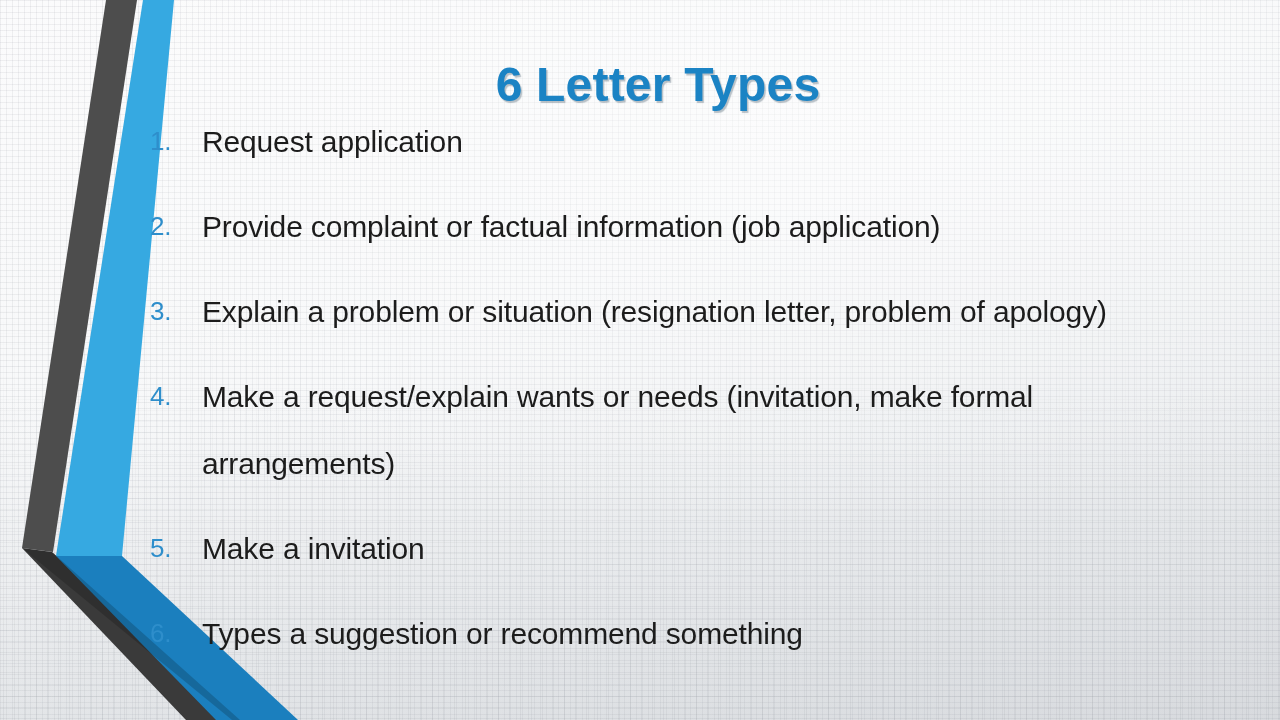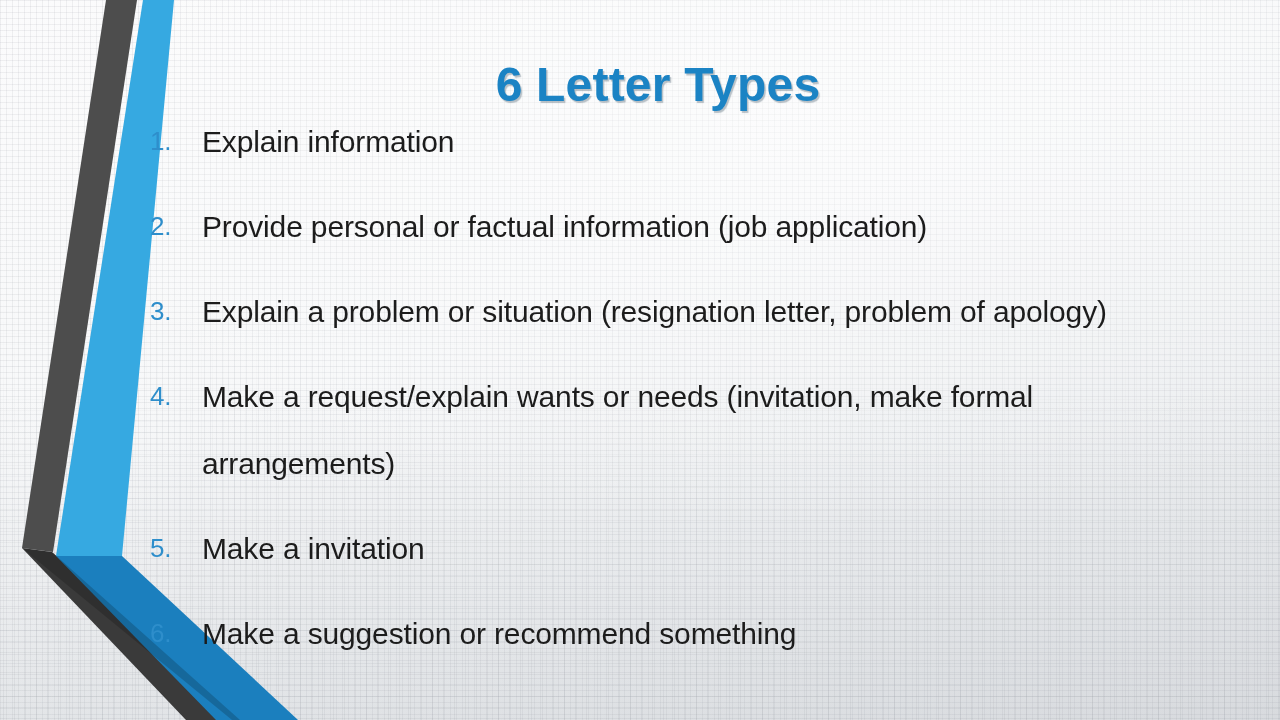--- a/index.html
+++ b/index.html
@@ -147,37 +147,37 @@
     <polygon points="22,548 52,552 240,720 232,720" fill="rgba(0,0,0,0.18)"></polygon>
   </svg>
 
   <div id="title-block">
     <h1 id="page-title">6 Letter Types</h1>
   </div>
 
   <ol id="letter-types-list">
     <li class="list-item">
       <span class="list-number">1.</span>
-      <span class="list-text">Explain information</span>
+      <span class="list-text">Request application</span>
     </li>
     <li class="list-item">
       <span class="list-number">2.</span>
-      <span class="list-text">Provide personal or factual information (job application)</span>
+      <span class="list-text">Provide complaint or factual information (job application)</span>
     </li>
     <li class="list-item">
       <span class="list-number">3.</span>
       <span class="list-text">Explain a problem or situation (resignation letter, problem of apology)</span>
     </li>
     <li class="list-item">
       <span class="list-number">4.</span>
       <span class="list-text">Make a request/explain wants or needs (invitation, make formal arrangements)</span>
     </li>
     <li class="list-item">
       <span class="list-number">5.</span>
       <span class="list-text">Make a invitation</span>
     </li>
     <li class="list-item">
       <span class="list-number">6.</span>
-      <span class="list-text">Make a suggestion or recommend something</span>
+      <span class="list-text">Types a suggestion or recommend something</span>
     </li>
   </ol>
 
 </div>
 
 </body></html>

